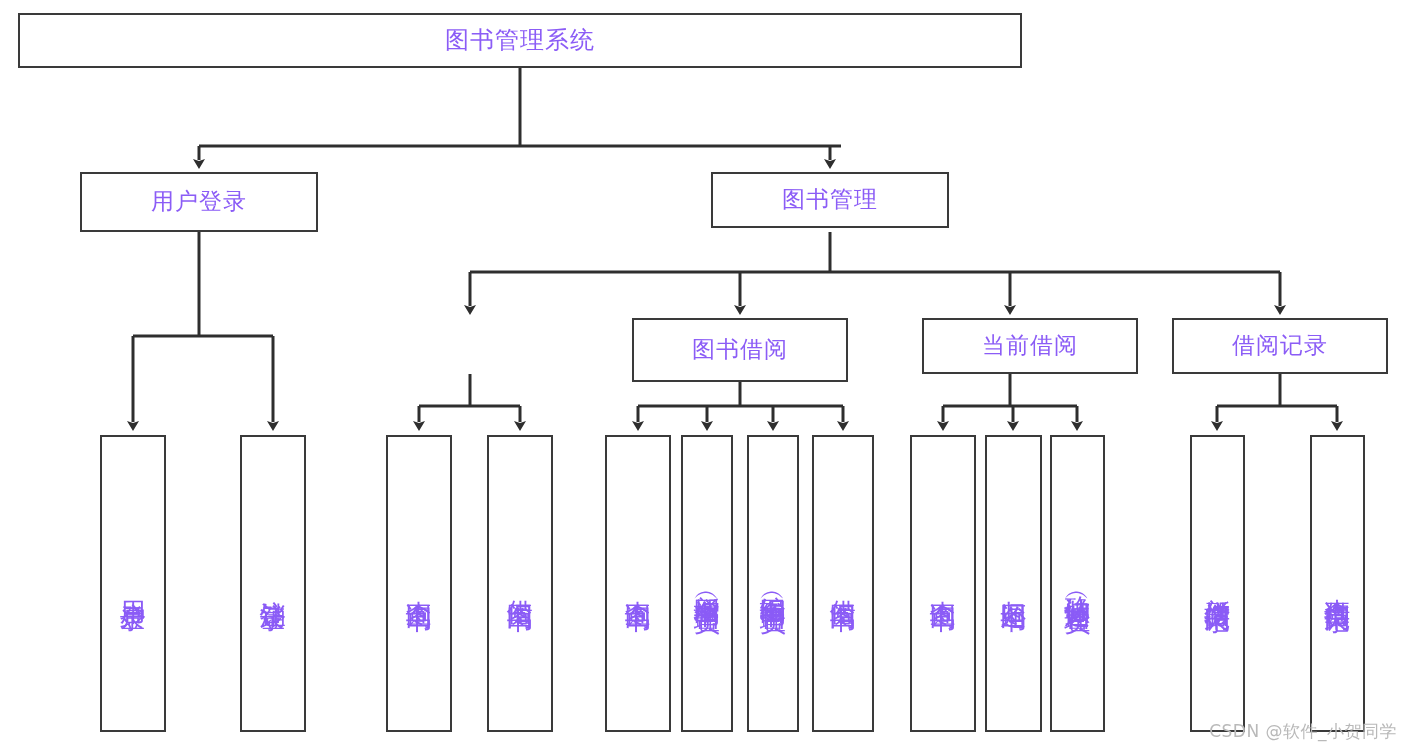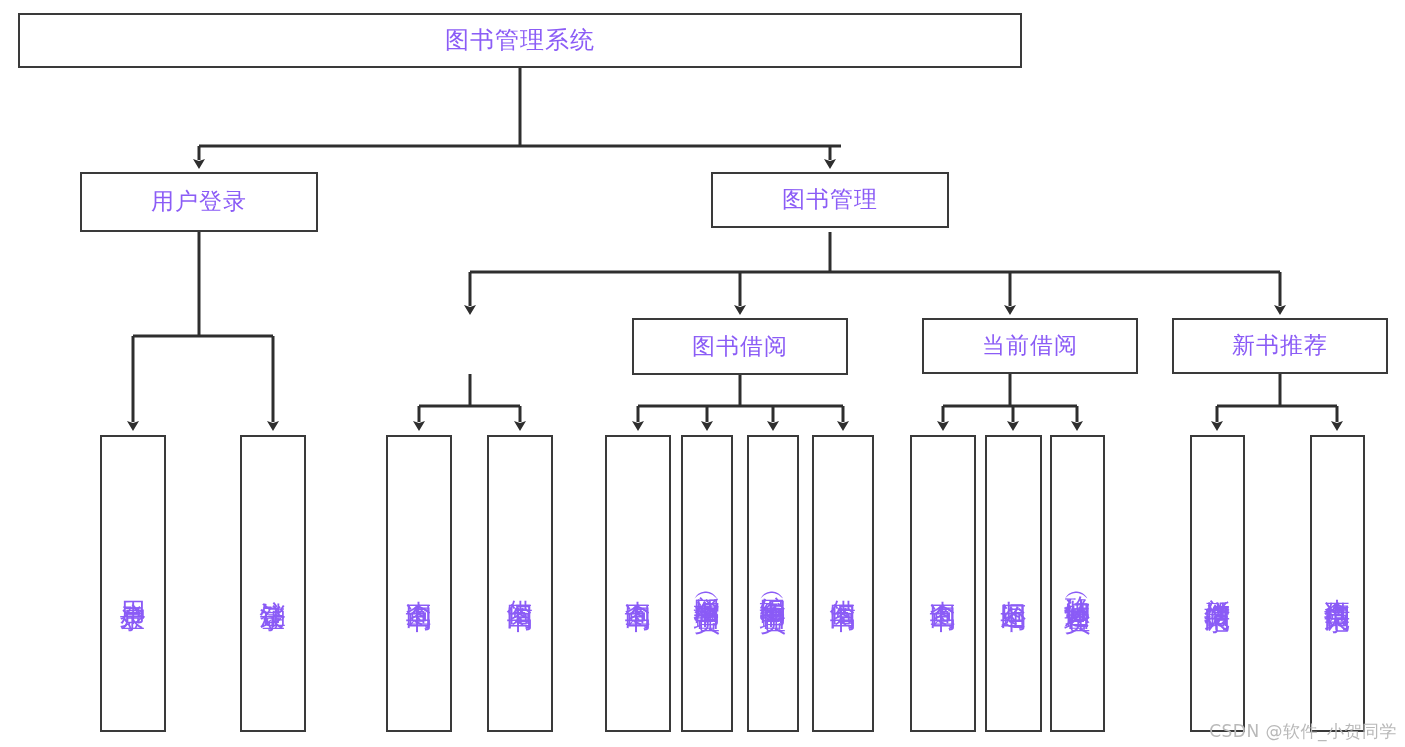--- a/index.html
+++ b/index.html
@@ -134,28 +134,28 @@
     <span>图书管理系统</span>
   </div>
 
   <div class="node horiz" id="node-l2-0" style="left: 80px; top: 172px; width: 238px; height: 60px;">
     <span>用户登录</span>
   </div>
   <div class="node horiz" id="node-l2-1" style="left: 711px; top: 172px; width: 238px; height: 56px;">
     <span>图书管理</span>
   </div>
 
-  <div class="node horiz" id="node-l3-1" style="left: 632px; top: 318px; width: 216px; height: 57px; text-align: center;">
+  <div class="node horiz" id="node-l3-1" style="left: 632px; top: 318px; width: 216px; height: 64px; text-align: center;">
     <span>图书借阅</span>
   </div>
   <div class="node horiz" id="node-l3-2" style="left: 902px; top: 318px; width: 216px; height: 56px; margin-left: 20px;">
     <span>当前借阅</span>
   </div>
   <div class="node horiz" id="node-l3-3" style="left: 1172px; top: 318px; width: 216px; height: 56px;">
-    <span>新书推荐</span>
+    <span>借阅记录</span>
   </div>
 
   <div class="node vert" id="node-leaf-0" style="left: 100px; top: 435px; width: 66px; height: 297px;">
     <span class="vtext" style="font-size: 26px;">用户登录</span>
   </div>
   <div class="node vert" id="node-leaf-1" style="left: 240px; top: 435px; width: 66px; height: 297px;">
     <span class="vtext" style="font-size: 26px;">注销登录</span>
   </div>
   <div class="node vert" id="node-leaf-2" style="left: 386px; top: 435px; width: 66px; height: 297px;">
     <span class="vtext" style="font-size: 26px;">查询图书</span>

